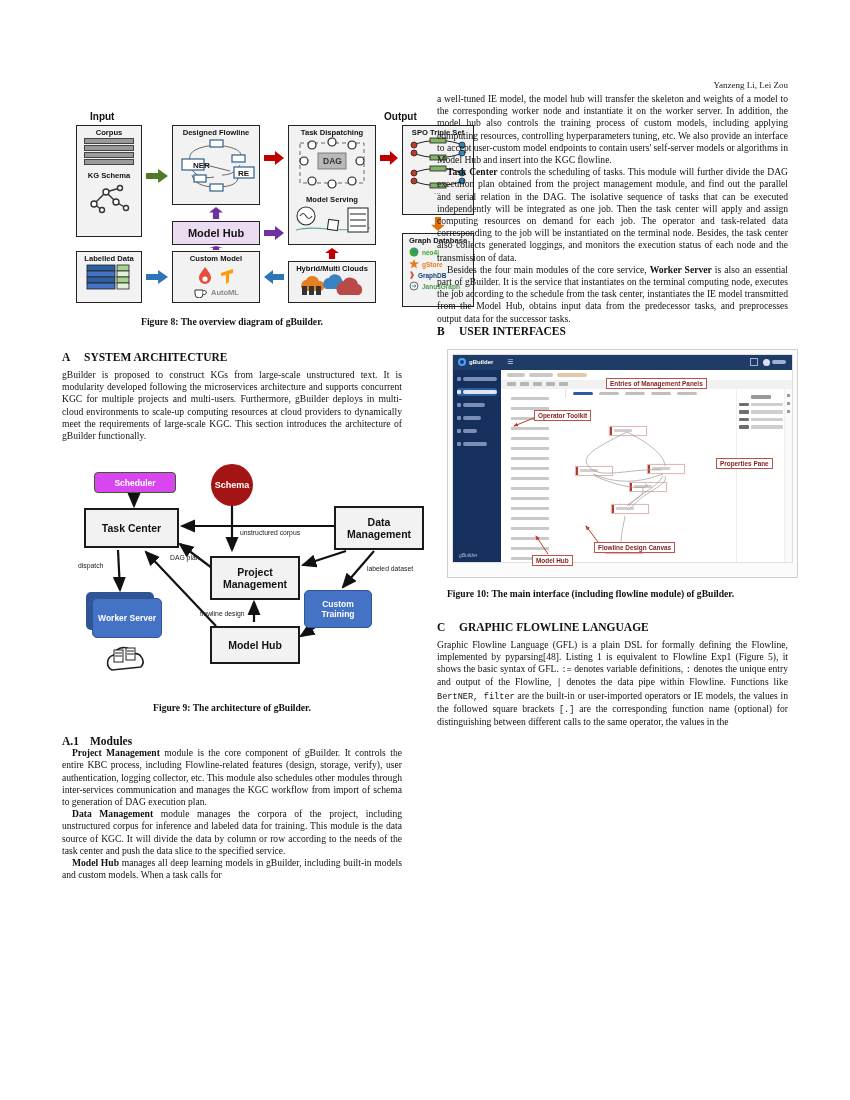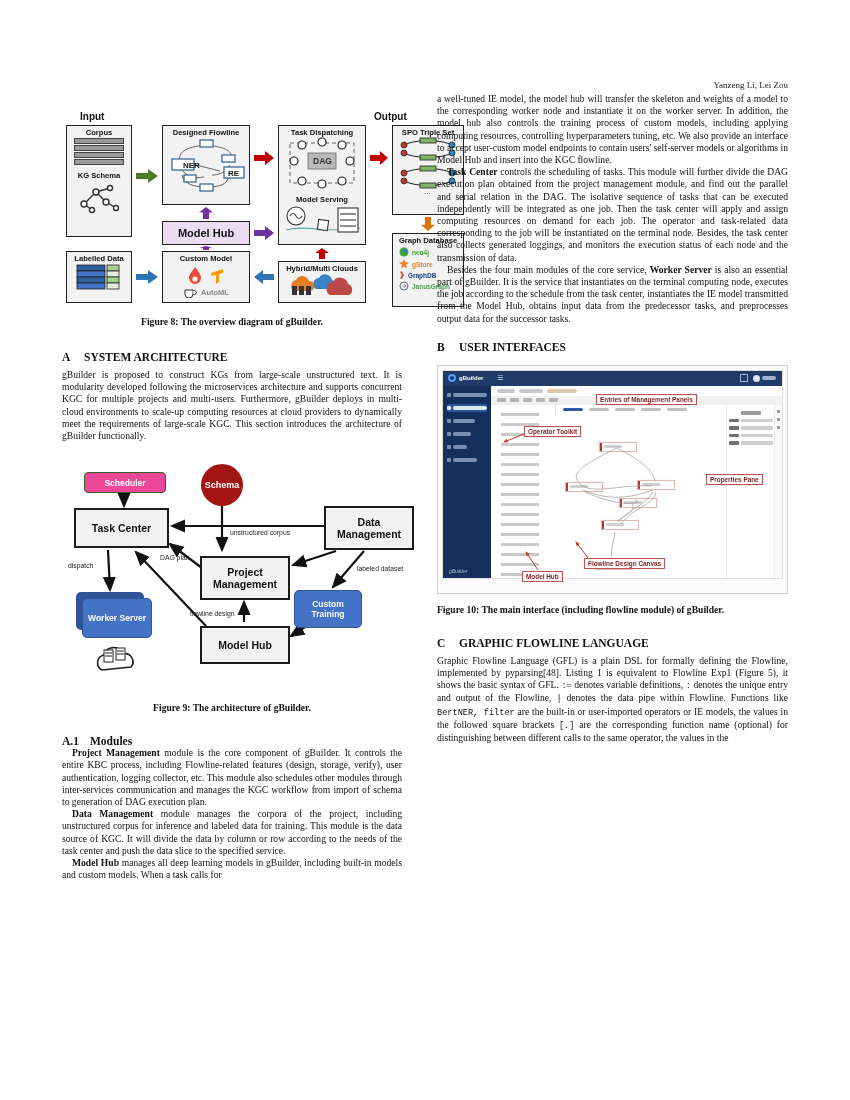--- a/index.html
+++ b/index.html
@@ -7,40 +7,40 @@
   .authors{position:absolute;top:80px;left:437px;width:351px;text-align:right;font-size:9px;color:#222;}
   .col{position:absolute;top:93px;}
   .col-left{left:62px;width:340px;}
   .col-right{left:437px;width:351px;}
   .body{font-size:9.6px;line-height:12.2px;text-align:justify;margin:0;}
   .indent{text-indent:10px;}
   .b{font-weight:bold;}
   .mono{font-family:"Liberation Mono",monospace;font-size:8.6px;}
   h2.sec,h3.subsec{font-size:11.5px;margin:0;font-weight:bold;}
   .secnum{display:inline-block;min-width:22px;}
-  figure{margin:0;}
+  figure{margin:10px;}
   .figcap{font-size:9.6px;font-weight:bold;}
   .center{text-align:center;}
   
   .f8-stage{position:relative;width:356px;height:196px;font-family:"Liberation Sans",sans-serif;}
   .f8box{position:absolute;background:#f2f2f2;border:1.6px solid #222;box-sizing:border-box;text-align:center;}
   .f8t{font-size:7.6px;font-weight:bold;color:#111;margin-top:2px;}
   .f8lbl{position:absolute;font-size:10px;font-weight:bold;font-family:"Liberation Sans",sans-serif;}
   .arr{position:absolute;}
   .arr-r{clip-path:polygon(0 28%,55% 28%,55% 0,100% 50%,55% 100%,55% 72%,0 72%);}
   .arr-u{clip-path:polygon(28% 100%,28% 45%,0 45%,50% 0,100% 45%,72% 45%,72% 100%);}
   .arr-d{clip-path:polygon(28% 0,72% 0,72% 55%,100% 55%,50% 100%,0 55%,28% 55%);}
   .stackrow{height:4px;background:#9a9a9a;border:1px solid #444;margin:1px 7px;}
   .mhub{position:absolute;background:#ecdcf2;border:1.6px solid #222;box-sizing:border-box;display:flex;align-items:center;justify-content:center;font-weight:bold;font-size:11px;font-family:"Liberation Sans",sans-serif;}
   .automl{font-size:7.5px;color:#8a8a8a;font-weight:bold;}
   .dbrow{display:flex;align-items:center;gap:3px;font-size:6.5px;font-weight:bold;margin:2px 0 0 6px;}
   
   .f9-stage{position:relative;width:360px;height:228px;font-family:"Liberation Sans",sans-serif;}
   .f9box{position:absolute;background:#f2f2f2;border:2px solid #1a1a1a;box-sizing:border-box;display:flex;align-items:center;justify-content:center;text-align:center;font-weight:bold;font-size:10.5px;}
-  .f9pill{position:absolute;background:#ec4899;border:1.5px solid #3c5c26;border-radius:4px;color:#fff;font-weight:bold;font-size:8.5px;display:flex;align-items:center;justify-content:center;}
+  .f9pill{position:absolute;background:#d946ef;border:1.5px solid #3c5c26;border-radius:4px;color:#fff;font-weight:bold;font-size:8.5px;display:flex;align-items:center;justify-content:center;}
   .f9circ{position:absolute;background:#a31515;border-radius:50%;color:#fff;font-weight:bold;font-size:9px;display:flex;align-items:center;justify-content:center;}
   .f9blue{position:absolute;background:#4472c4;border:1.5px solid #2f5597;border-radius:5px;color:#fff;font-weight:bold;font-size:8.5px;display:flex;align-items:center;justify-content:center;text-align:center;line-height:10px;}
   .f9shadow{position:absolute;background:#2f5597;border-radius:5px;}
   .f9el{position:absolute;font-size:6.8px;color:#222;font-family:"Liberation Sans",sans-serif;}
   
   .f10{position:relative;width:351px;height:229px;background:#fbfbfb;border:1px solid #cfcfcf;box-sizing:border-box;font-family:"Liberation Sans",sans-serif;}
   .f10 .win{position:absolute;left:4px;top:4px;right:4px;bottom:14px;background:#fff;border:1px solid #e0e0e0;}
   .f10 .topbar{position:absolute;left:0;top:0;right:0;height:15px;background:#1f3c68;display:flex;align-items:center;}
   .f10 .logo{display:flex;align-items:center;gap:3px;margin-left:5px;}
   .f10 .logo .g{width:8px;height:8px;border-radius:50%;border:2px solid #4aa3ff;box-sizing:border-box;}
@@ -375,21 +375,21 @@
     <p class="body indent"><span class="b">Project Management</span><span> module is the core component of gBuilder. It controls the entire KBC process, including Flowline-related features (design, storage, verify), user authentication, logging collector, etc. This module also schedules other modules through inter-services communication and manages the KGC workflow from import of schema to generation of DAG execution plan.</span></p>
     <p class="body indent"><span class="b">Data Management</span><span> module manages the corpora of the project, including unstructured corpus for inference and labeled data for training. This module is the data source of KGC. It will divide the data by column or row according to the needs of the task center and push the data slice to the specified service.</span></p>
     <p class="body indent"><span class="b">Model Hub</span><span> manages all deep learning models in gBuilder, including built-in models and custom models. When a task calls for</span></p>
   </div>
 
   <div class="col col-right">
     <p class="body">a well-tuned IE model, the model hub will transfer the skeleton and weights of a model to the corresponding worker node and instantiate it on the worker server. In addition, the model hub also controls the training process of custom models, including applying computing resources, controlling hyperparameters tuning, etc. We also provide an interface to accept user-custom model endpoints to contain users' self-server models or algorithms in Model Hub and insert into the KGC flowline.</p>
     <p class="body indent"><span class="b">Task Center</span><span> controls the scheduling of tasks. This module will further divide the DAG execution plan obtained from the project management module, and find out the parallel and serial relation in the DAG. The isolative sequence of tasks that can be executed independently will be integrated as one job. Then the task center will apply and assign computing resources on demand for each job. The operator and task-related data corresponding to the job will be instantiated on the terminal node. Besides, the task center also collects generated loggings, and monitors the execution status of each node and the transmission of data.</span></p>
     <p class="body indent"><span>Besides the four main modules of the core service, </span><span class="b">Worker Server</span><span> is also an essential part of gBuilder. It is the service that instantiates on the terminal computing node, executes the job according to the schedule from the task center, instantiates the IE model transmitted from the Model Hub, obtains input data from the predecessor tasks, and preprocesses output data for the successor tasks.</span></p>
 
-    <h2 class="sec" style="margin-top:16px;"><span class="secnum">B</span><span>USER INTERFACES</span></h2>
+    <h2 class="sec" style="margin-top:0;"><span class="secnum">B</span><span>USER INTERFACES</span></h2>
 
     <figure style="margin-top:12px;">
       <div class="f10">
         <div class="win">
           <div class="topbar">
             <div class="logo">
               <span class="g"></span>
               <span class="t">gBuilder</span>
             </div>
             <span class="burger">☰</span>

